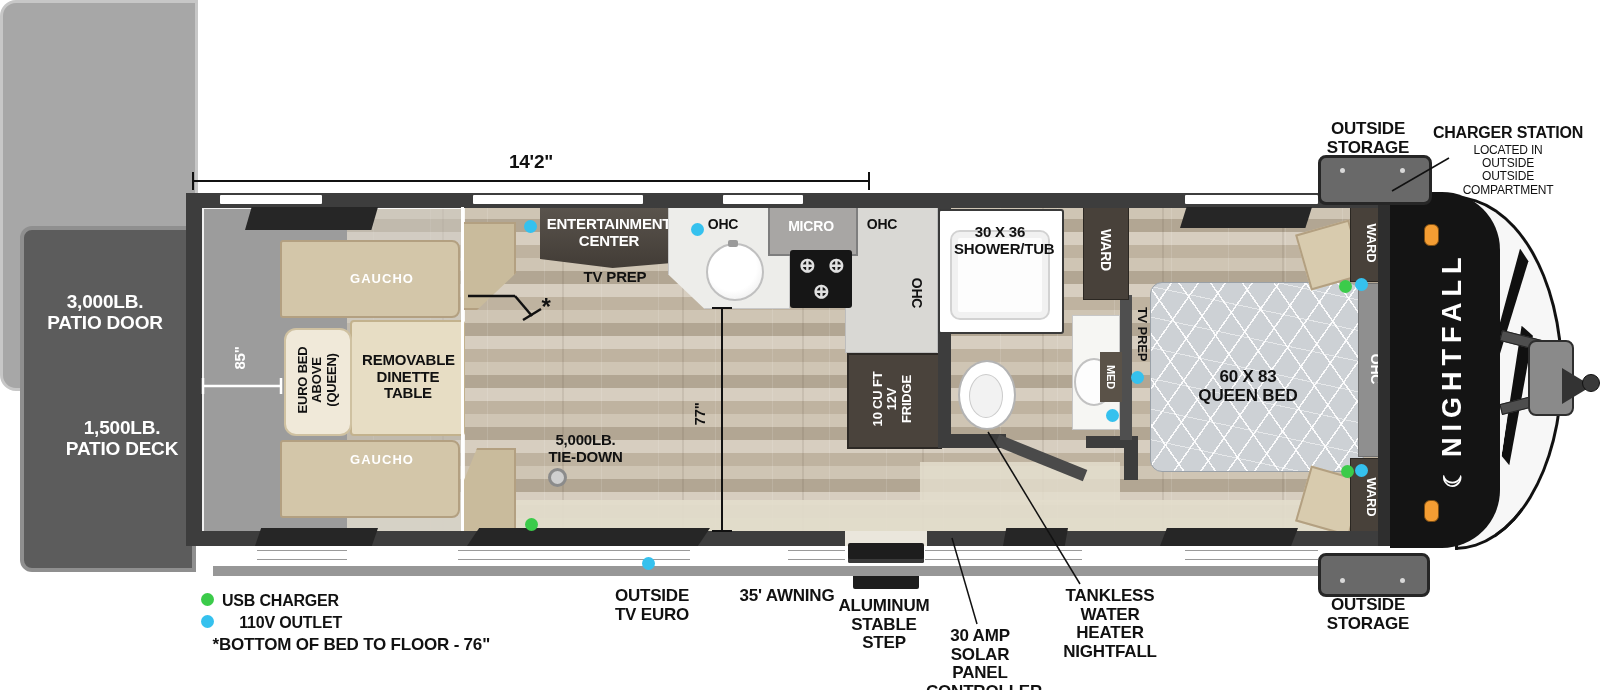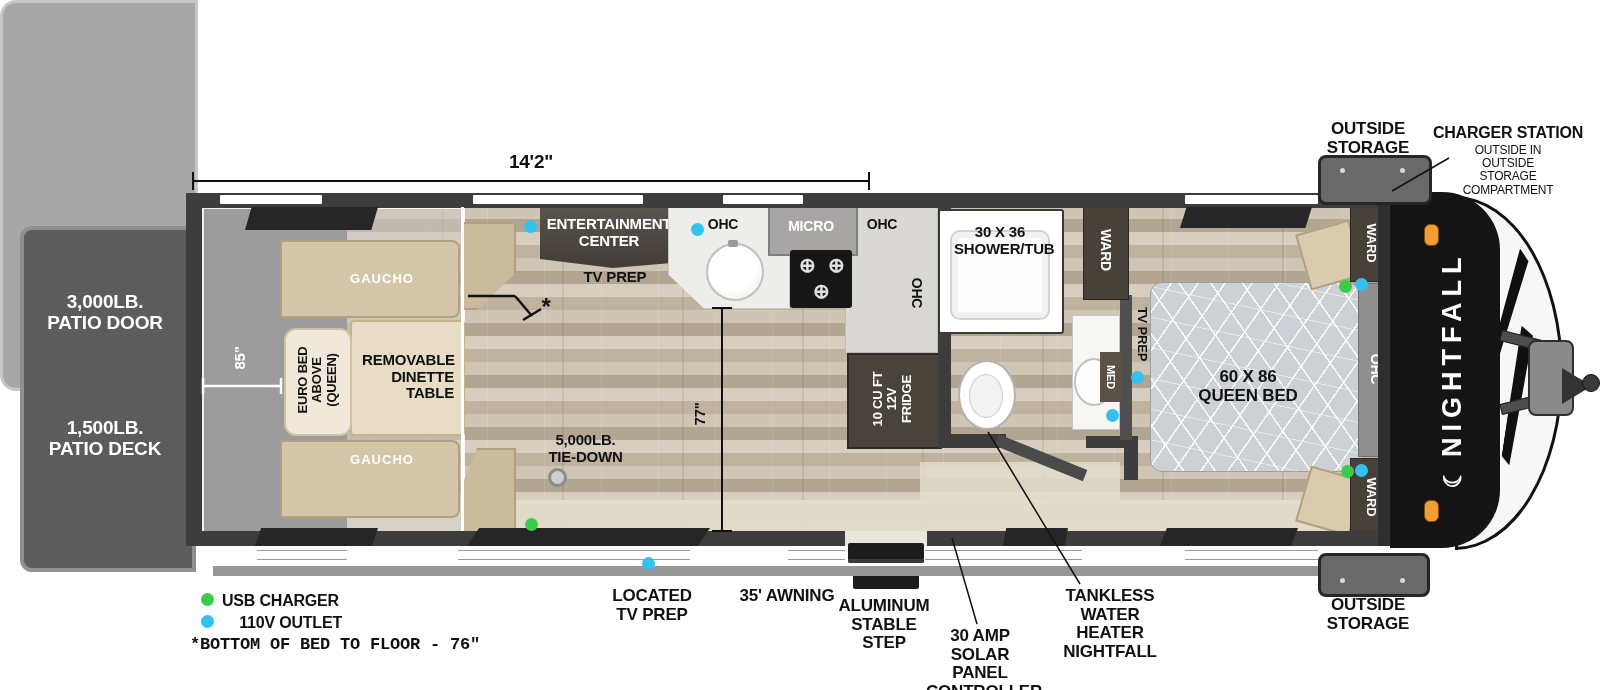--- a/index.html
+++ b/index.html
@@ -30,41 +30,41 @@
   svg.overlay{position:absolute;left:0;top:0;pointer-events:none;}
 </style>
 </head>
 <body>
 
 <div id="canvas">
 
   <div class="abs" style="left:0;top:203;width:192px;height:385px;background:#a7a7a7;border:3px solid #c7c7c7;border-radius:16px 0 0 16px;"></div>
   <div class="abs" style="left:20px;top:226px;width:168px;height:338px;background:#5c5c5c;border:4px solid #8f8f8f;border-radius:12px 0 0 12px;"></div>
   <div class="lbl w" style="left:45px;top:292px;width:120px;font-size:19px;">3,000LB. PATIO DOOR</div>
-  <div class="lbl w" style="left:45px;top:418px;width:120px;font-size:19px;">1,500LB. PATIO DECK</div>
+  <div class="lbl w" style="left:62px;top:418px;width:120px;font-size:19px;">1,500LB. PATIO DECK</div>
 
   <div class="floor" style="left:202px;top:207px;width:1190px;height:324px;"></div>
   <div class="abs" style="left:255px;top:500px;width:1080px;height:31px;background:#e3ddcc;opacity:.92;"></div>
   <div class="abs" style="left:920px;top:462px;width:200px;height:40px;background:#e3ddcc;opacity:.85;"></div>
 
   <div class="abs" style="left:202px;top:207px;width:145px;height:324px;background:#9c9c9c;"></div>
   <div class="abs" style="left:347px;top:207px;width:114px;height:324px;background:rgba(205,202,195,0.55);"></div>
   <div class="abs" style="left:202px;top:207px;width:259px;height:322px;border:2px solid rgba(255,255,255,0.85);"></div>
 
   <div class="tan" style="left:280px;top:240px;width:176px;height:74px;border-radius:3px 8px 8px 3px;"></div>
   <div class="tan" style="left:462px;top:222px;width:50px;height:84px;background:#c9bb9c;clip-path:polygon(0 0,100% 0,100% 58%,28% 100%,0 100%);"></div>
   <div class="tan" style="left:280px;top:440px;width:176px;height:74px;border-radius:3px 8px 8px 3px;"></div>
   <div class="tan" style="left:462px;top:448px;width:50px;height:84px;background:#c9bb9c;clip-path:polygon(0 42%,28% 0,100% 0,100% 100%,0 100%);"></div>
   <div class="tan" style="left:350px;top:320px;width:111px;height:112px;background:#e7ddc4;border-color:#c3b28d;border-radius:4px;"></div>
   <div class="tan" style="left:284px;top:328px;width:64px;height:104px;background:#f0e9d9;border-color:#cfc1a1;border-radius:12px;"></div>
 
   <div class="lbl w" style="left:342px;top:272px;width:80px;font-size:13px;letter-spacing:1px;">GAUCHO</div>
   <div class="lbl w" style="left:342px;top:453px;width:80px;font-size:13px;letter-spacing:1px;">GAUCHO</div>
   <div class="vlbl-ccw lbl" style="left:317px;top:380px;width:82px;font-size:13px;">EURO BED ABOVE (QUEEN)</div>
-  <div class="lbl" style="left:362px;top:352px;width:92px;font-size:15px;text-align:right;">REMOVABLE DINETTE TABLE</div>
+  <div class="lbl" style="left:362px;top:352px;width:92px;font-size:15px;">REMOVABLE DINETTE TABLE</div>
   <div class="lbl" style="left:543px;top:432px;width:85px;font-size:15px;">5,000LB. TIE-DOWN</div>
   <div class="abs" style="left:548px;top:468px;width:13px;height:13px;border:3px solid #8b8b8b;border-radius:50%;background:#cfcfcf;"></div>
   <div class="lbl" style="left:536px;top:294px;width:20px;font-size:24px;">*</div>
 
   <div class="abs" style="left:540px;top:204px;width:132px;height:64px;background:linear-gradient(180deg,#5b554e,#423c36);clip-path:polygon(0 0,100% 0,100% 92%,55% 100%,0 86%);"></div>
   <div class="lbl w" style="left:534px;top:216px;width:150px;font-size:15px;">ENTERTAINMENT CENTER</div>
   <div class="lbl" style="left:575px;top:269px;width:80px;font-size:15px;">TV PREP</div>
 
   <div class="abs" style="left:668px;top:207px;width:122px;height:102px;background:#ededea;box-shadow:inset 0 0 0 1px #c8c8c8;clip-path:polygon(0 0,100% 0,100% 100%,30% 100%,0 66%);"></div>
   <div class="abs" style="left:845px;top:207px;width:93px;height:146px;background:#d9d8d4;box-shadow:inset 0 0 0 1px #bdbdbd;"></div>
@@ -102,21 +102,21 @@
   <div class="abs" style="left:1072px;top:315px;width:46px;height:113px;background:#f6f6f3;border:1px solid #c7c7c7;"></div>
   <div class="abs" style="left:1074px;top:358px;width:36px;height:44px;background:#fdfdfd;border:2px solid #c2c2c2;border-radius:50%;"></div>
   <div class="abs" style="left:1100px;top:352px;width:22px;height:50px;background:#5a5248;"></div>
   <div class="vlbl lbl w" style="left:1111px;top:377px;font-size:11px;">MED</div>
 
   <div class="vlbl lbl" style="left:1142px;top:334px;font-size:13px;">TV PREP</div>
   <div class="abs" style="left:1150px;top:282px;width:212px;height:188px;border:1px solid #99a0a7;border-radius:12px 18px 18px 12px;background-color:#cdd1d5;
        background-image:repeating-linear-gradient(55deg, rgba(255,255,255,.9) 0 1.5px, rgba(0,0,0,0) 1.5px 26px),
                         repeating-linear-gradient(-55deg, rgba(255,255,255,.9) 0 1.5px, rgba(0,0,0,0) 1.5px 22px),
                         repeating-linear-gradient(12deg, rgba(255,255,255,.5) 0 1px, rgba(0,0,0,0) 1px 30px);"></div>
-  <div class="lbl" style="left:1198px;top:368px;width:100px;font-size:17px;">60 X 86 QUEEN BED</div>
+  <div class="lbl" style="left:1198px;top:368px;width:100px;font-size:17px;">60 X 83 QUEEN BED</div>
   <div class="tan" style="left:1302px;top:226px;width:52px;height:54px;background:#d8cbae;transform:rotate(-16deg);"></div>
   <div class="tan" style="left:1302px;top:472px;width:52px;height:54px;background:#d8cbae;transform:rotate(16deg);"></div>
   <div class="abs" style="left:1350px;top:205px;width:42px;height:75px;background:#48413a;border:1px solid #2b2722;"></div>
   <div class="vlbl lbl w" style="left:1371px;top:243px;font-size:13px;">WARD</div>
   <div class="abs" style="left:1350px;top:458px;width:42px;height:76px;background:#48413a;border:1px solid #2b2722;"></div>
   <div class="vlbl lbl w" style="left:1371px;top:497px;font-size:13px;">WARD</div>
   <div class="abs" style="left:1358px;top:283px;width:34px;height:172px;background:#8f8f8f;border:1px solid #6f6f6f;"></div>
   <div class="vlbl lbl w" style="left:1375px;top:369px;font-size:14px;">OHC</div>
 
   <div class="wall" style="left:186px;top:193px;width:1210px;height:15px;"></div>
@@ -168,37 +168,37 @@
 
   <div class="abs" style="left:1318px;top:155px;width:108px;height:44px;background:#696969;border:3px solid #262626;border-radius:8px;"></div>
   <div class="screw" style="left:1340px;top:168px;"></div>
   <div class="screw" style="left:1400px;top:168px;"></div>
   <div class="abs" style="left:1318px;top:553px;width:106px;height:38px;background:#696969;border:3px solid #262626;border-radius:8px;"></div>
   <div class="screw" style="left:1340px;top:578px;"></div>
   <div class="screw" style="left:1400px;top:578px;"></div>
   <div class="lbl" style="left:1323px;top:120px;width:90px;font-size:17px;">OUTSIDE STORAGE</div>
   <div class="lbl" style="left:1325px;top:596px;width:86px;font-size:17px;">OUTSIDE STORAGE</div>
   <div class="lbl nowrap" style="left:1418px;top:124px;width:180px;font-size:16px;">CHARGER STATION</div>
-  <div class="lbl" style="left:1456px;top:144px;width:104px;font-size:12px;font-weight:normal;">OUTSIDE IN OUTSIDE STORAGE COMPARTMENT</div>
+  <div class="lbl" style="left:1456px;top:144px;width:104px;font-size:12px;font-weight:normal;">LOCATED IN OUTSIDE OUTSIDE COMPARTMENT</div>
 
   <div class="lbl nowrap" style="left:491px;top:152px;width:80px;font-size:19px;">14'2"</div>
   <div class="vlbl-ccw lbl" style="left:240px;top:358px;font-size:15px;color:#fff;white-space:nowrap;">85"</div>
   <div class="vlbl-ccw lbl" style="left:700px;top:414px;font-size:15px;white-space:nowrap;">77"</div>
 
-  <div class="lbl" style="left:604px;top:587px;width:96px;font-size:17px;">LOCATED TV PREP</div>
+  <div class="lbl" style="left:604px;top:587px;width:96px;font-size:17px;">OUTSIDE TV EURO</div>
   <div class="lbl nowrap" style="left:727px;top:587px;width:120px;font-size:17px;">35' AWNING</div>
   <div class="lbl" style="left:831px;top:597px;width:106px;font-size:17px;">ALUMINUM STABLE STEP</div>
   <div class="lbl" style="left:926px;top:627px;width:108px;font-size:17px;">30 AMP SOLAR PANEL CONTROLLER</div>
   <div class="lbl" style="left:1051px;top:587px;width:118px;font-size:17px;">TANKLESS WATER HEATER NIGHTFALL</div>
 
   <div class="dot g" style="left: 201px; top: 593px; background: rgb(59, 203, 74);"></div>
   <div class="lbl nowrap" style="left:222px;top:592px;width:120px;font-size:16px;text-align:left;">USB CHARGER</div>
   <div class="dot b" style="left: 201px; top: 615px; background: rgb(53, 193, 238);"></div>
   <div class="lbl nowrap" style="left:222px;top:614px;width:120px;font-size:16px;text-align:right;">110V OUTLET</div>
-  <div class="lbl nowrap" style="left:190px;top:636px;width:300px;font-size:17px;text-align:left;font-family:Liberation Mono, monospace;">*BOTTOM OF BED TO FLOOR - 76"</div>
+  <div class="lbl nowrap" style="left:190px;top:636px;width:300px;font-size:17px;text-align:right;">*BOTTOM OF BED TO FLOOR - 76"</div>
 
   <div class="dot b" style="left: 524px; top: 220px; background: rgb(53, 193, 238);"></div>
   <div class="dot b" style="left: 691px; top: 223px; background: rgb(53, 193, 238);"></div>
   <div class="dot g" style="left: 525px; top: 518px; background: rgb(59, 203, 74);"></div>
   <div class="dot b" style="left: 1131px; top: 371px; background: rgb(53, 193, 238);"></div>
   <div class="dot b" style="left: 1106px; top: 409px; background: rgb(53, 193, 238);"></div>
   <div class="dot g" style="left: 1339px; top: 280px; background: rgb(59, 203, 74);"></div>
   <div class="dot b" style="left: 1355px; top: 278px; background: rgb(53, 193, 238);"></div>
   <div class="dot g" style="left: 1341px; top: 465px; background: rgb(59, 203, 74);"></div>
   <div class="dot b" style="left: 1355px; top: 464px; background: rgb(53, 193, 238);"></div>

